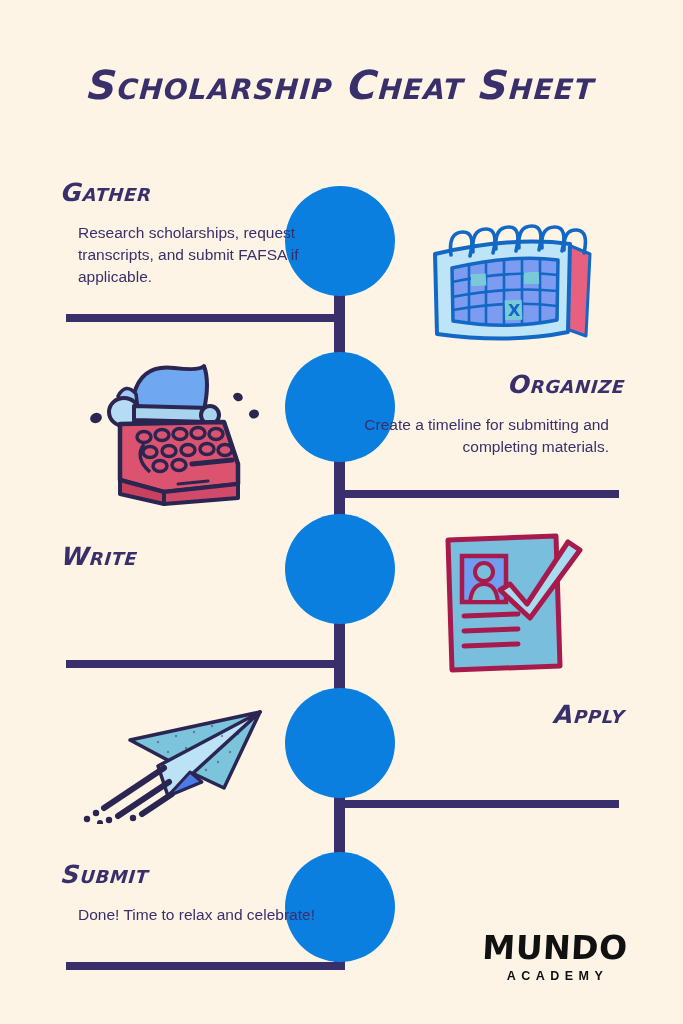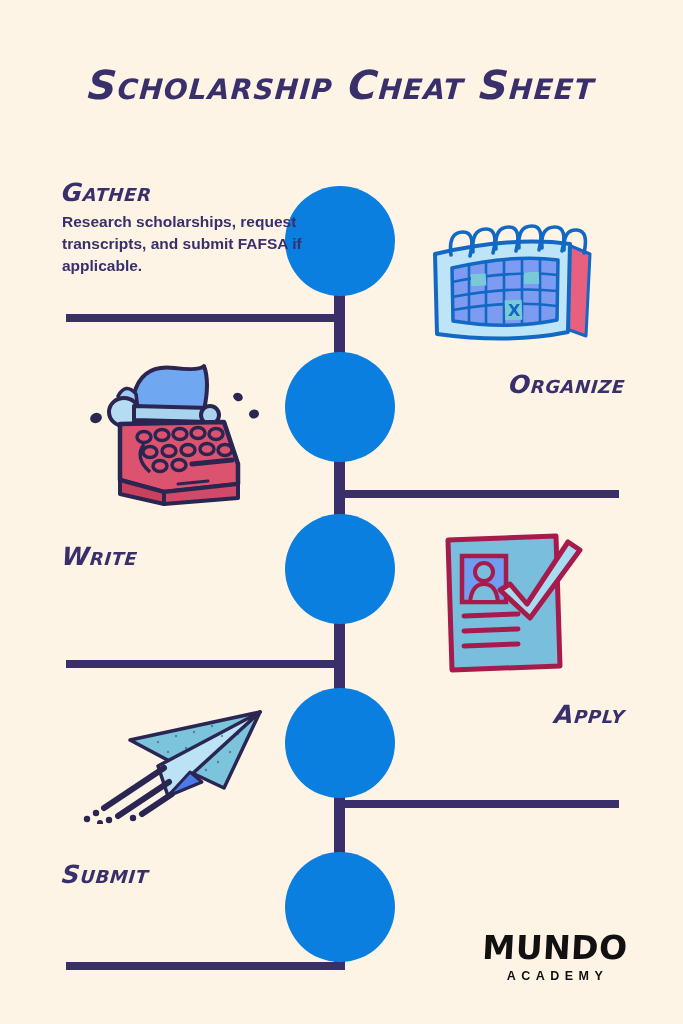--- a/index.html
+++ b/index.html
@@ -78,24 +78,24 @@
     font-variant: small-caps;
     letter-spacing: 0.6px;
     color: #39306B;
     transform: skewX(-5deg);
     margin: 0 0 5px 0;
     line-height: 1.05;
   }
   .step-body {
     font-family: "Liberation Sans", sans-serif;
     font-size: 15.5px;
-    font-weight: 700;
+    font-weight: 400;
     line-height: 1.42;
     color: #39306B;
-    margin: 0;
+    margin: 16px;
   }
 
   
   .art { position: absolute; }
 
   
   .logo {
     position: absolute;
     right: 48px;
     bottom: 42px;
@@ -179,20 +179,21 @@
         <path d="M78 41 Q76 19 91 19 Q104 19 98 43"></path>
         <path d="M101 40 Q99 18 114 18 Q127 18 121 42"></path>
         <path d="M124 40 Q122 19 137 19 Q150 19 144 43"></path>
         <path d="M146 42 Q145 21 159 22 Q171 23 166 45"></path>
       </g>
     </svg>
   </div>
 
   <div class="step-text right" style="top:372px;">
     <div class="step-head">Organize</div>
+    <div class="step-body">Create a timeline for submitting and completing materials.</div>
   </div>
 
   <div class="art" style="left:82px; top:352px;">
     <svg width="190" height="155" viewBox="0 0 190 155" aria-hidden="true">
 
       <path d="M52 42 Q60 12 92 16 Q118 19 122 14 Q128 30 122 58 Q92 66 56 60 Z" fill="#6FA8F0" stroke="#2B2552" stroke-width="4" stroke-linejoin="round"></path>
       <path d="M36 44 Q44 30 54 42 L56 58 L40 56 Z" fill="#9FC8F5" stroke="#2B2552" stroke-width="3.5" stroke-linejoin="round"></path>
 
       <ellipse cx="42" cy="60" rx="15" ry="14" fill="#B5DCF2" stroke="#2B2552" stroke-width="4"></ellipse>
       <path d="M52 54 L128 56 L128 70 L52 68 Z" fill="#A9D4EE" stroke="#2B2552" stroke-width="4" stroke-linejoin="round"></path>
@@ -285,20 +286,21 @@
           <circle cx="15" cy="123" r="3.2"></circle>
         <circle cx="37" cy="124" r="3.2"></circle>
           <circle cx="28" cy="127" r="3"></circle>
         <circle cx="61" cy="122" r="3.2"></circle>
       </g>
     </svg>
   </div>
 
   <div class="step-text left" style="top:862px;">
     <div class="step-head">Submit</div>
+    <div class="step-body">Done! Time to relax and celebrate!</div>
   </div>
 
   <div class="logo">
     <div class="logo-word">MUNDO</div>
     <div class="logo-sub">ACADEMY</div>
   </div>
 
 </div>
 
 </body></html>

